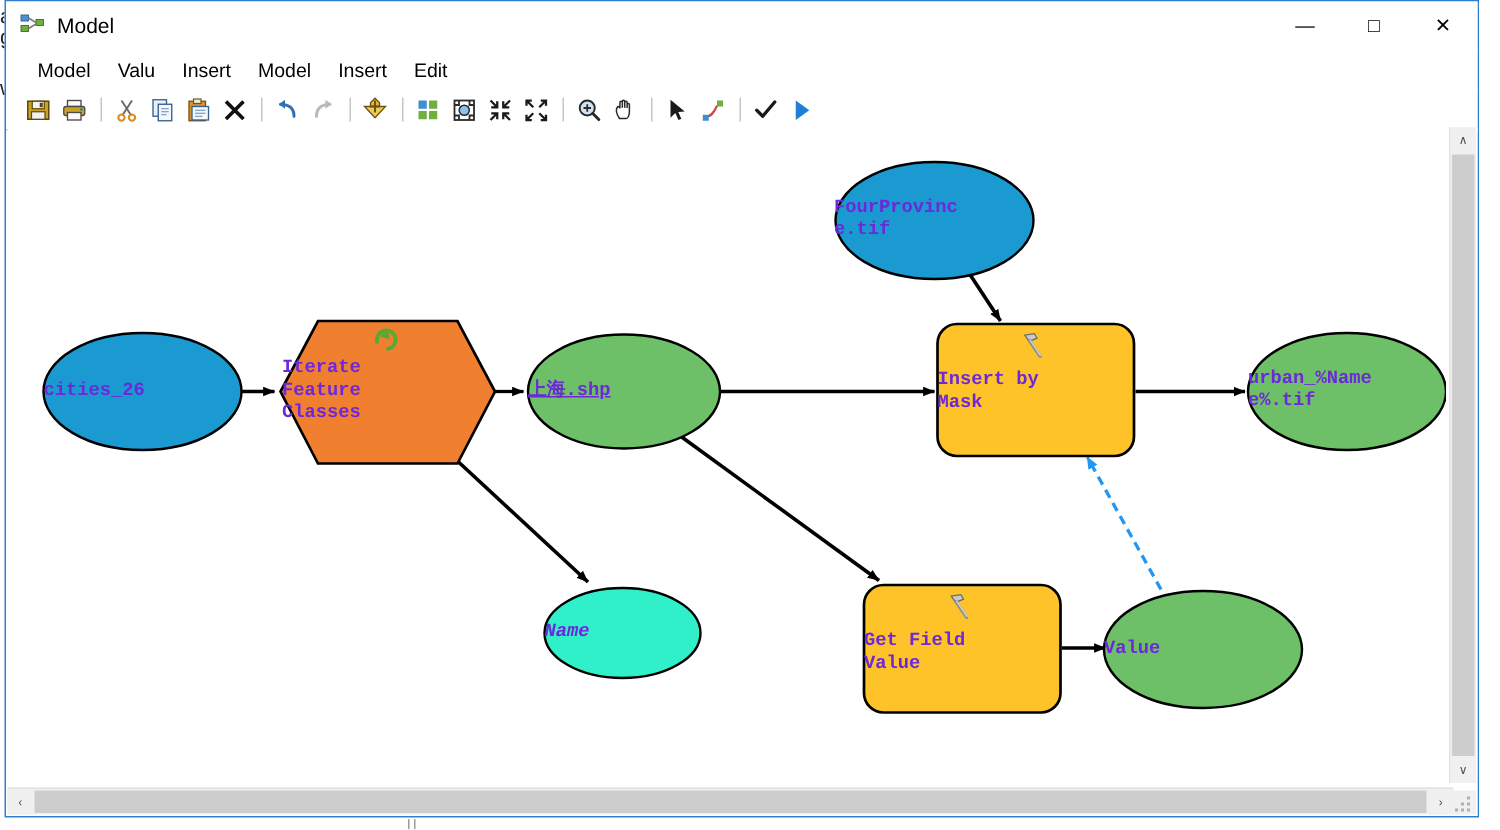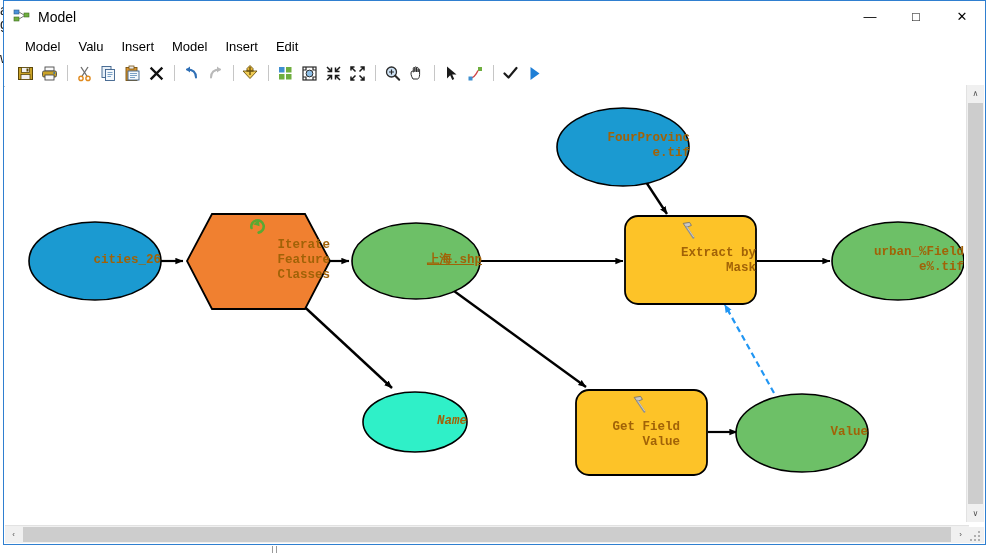--- a/index.html
+++ b/index.html
@@ -130,25 +130,25 @@
   .canvas {
     position: absolute;
     left: 3px; top: 2px;
     width: 956px;
     height: 435px;
     background: #ffffff;
     overflow: hidden;
   }
   .node-label {
     position: absolute;
-    text-align: right;
+    text-align: left;
     font-family: "Liberation Mono", monospace;
     font-size: 12.5px;
     font-weight: bold;
-    color: #a16207;
+    color: #6d28d9;
     line-height: 15px;
     pointer-events: none;
     white-space: pre-line;
   }
 
   
   .vscroll {
     position: absolute;
     right: 1px; top: 84px;
     width: 17px; height: 437px;
@@ -499,24 +499,24 @@
 
         <div class="node-label" style="left:180px; top:151px; width:142px;">Iterate
 Feature
 Classes</div>
 
         <div class="node-label" style="left:344px; top:166px; width:130px;text-decoration:underline;">上海.shp</div>
 
         <div class="node-label" style="left:548px; top:44px; width:134px;">FourProvinc
 e.tif</div>
 
-        <div class="node-label" style="left:617px; top:159px; width:131px;">Extract by
+        <div class="node-label" style="left:617px; top:159px; width:131px;">Insert by
 Mask</div>
 
-        <div class="node-label" style="left:824px; top:158px; width:132px;">urban_%Field
+        <div class="node-label" style="left:824px; top:158px; width:132px;">urban_%Name
 e%.tif</div>
 
         <div class="node-label" style="left:355px; top:327px; width:104px;font-style:italic;">Name</div>
 
         <div class="node-label" style="left:568px; top:333px; width:104px;">Get Field
 Value</div>
 
         <div class="node-label" style="left:728px; top:338px; width:132px;">Value</div>
 
       </div>

